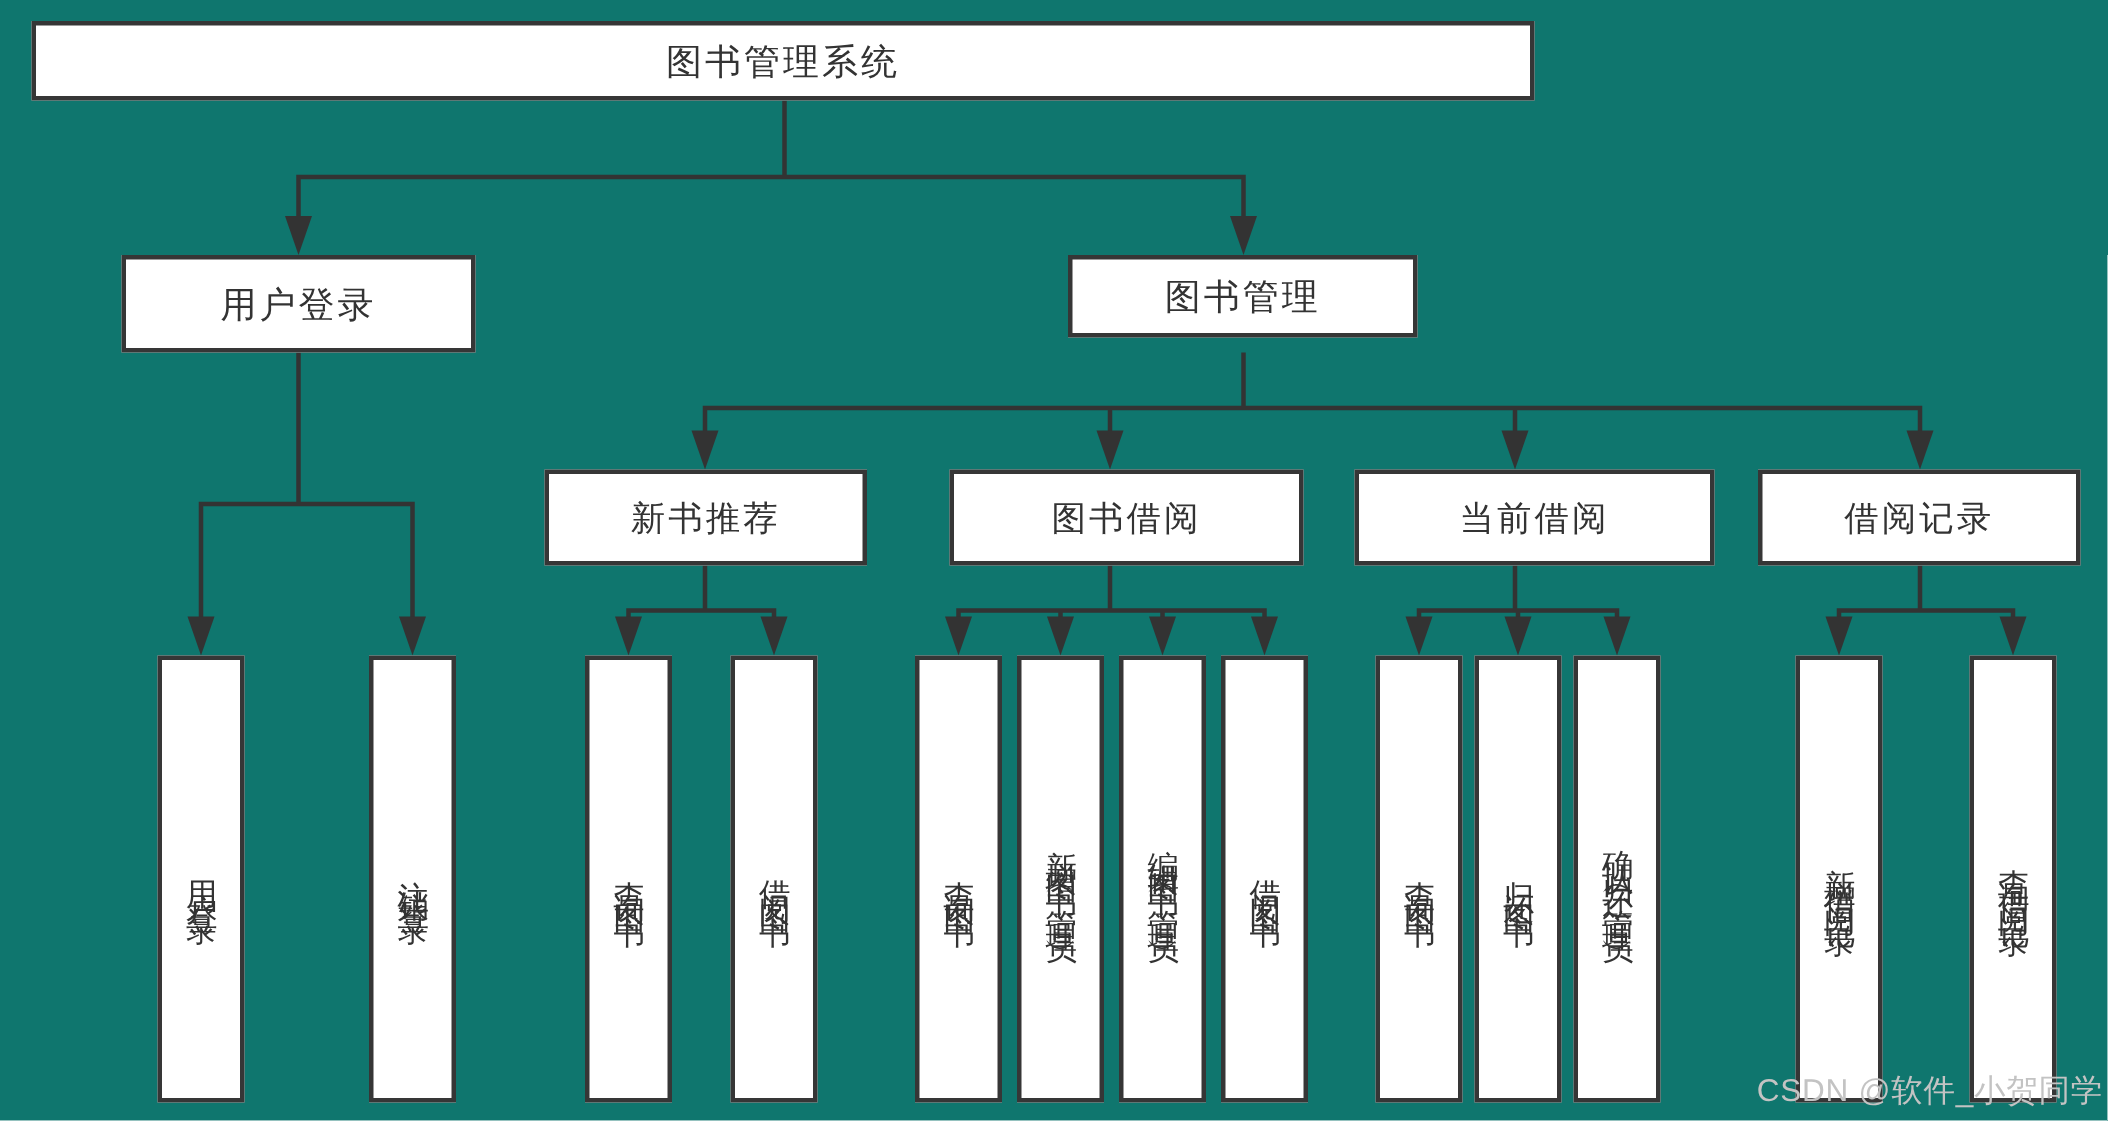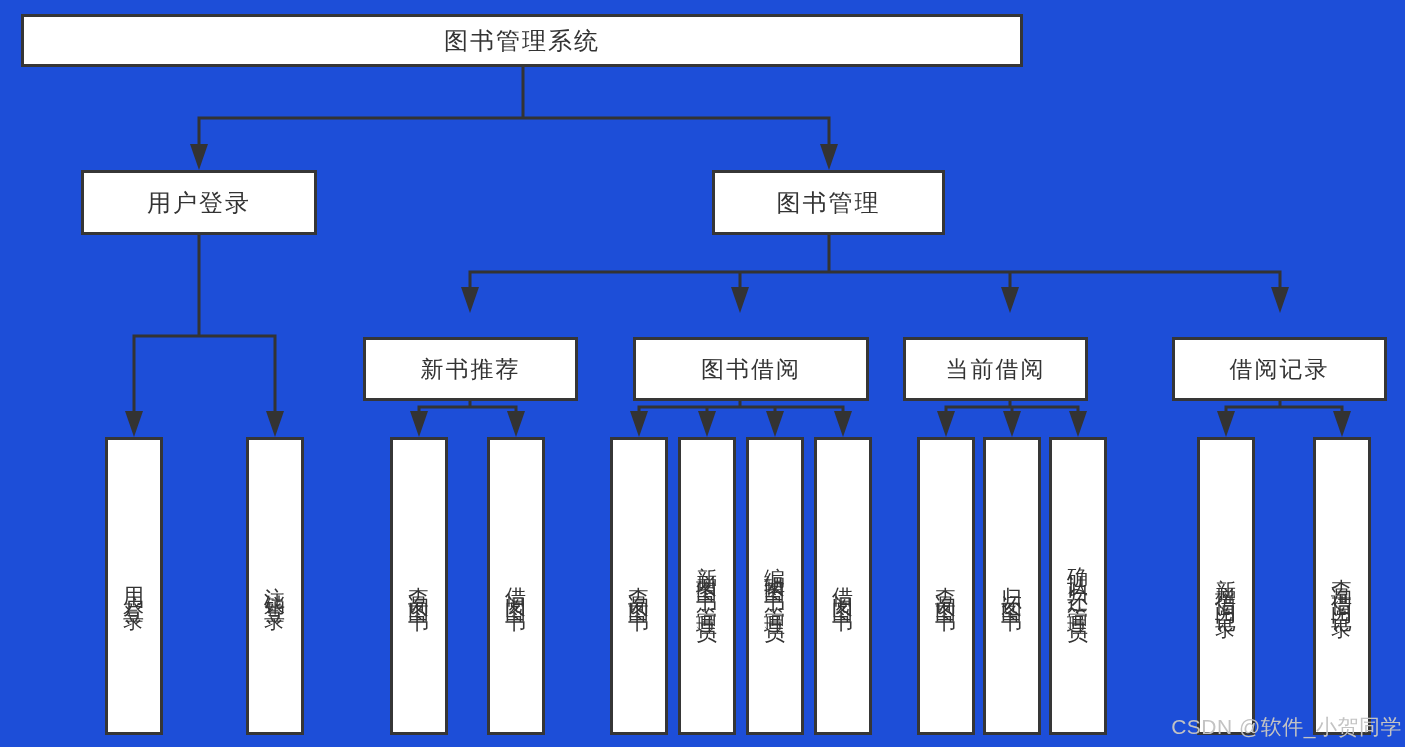--- a/index.html
+++ b/index.html
@@ -5,42 +5,42 @@
   * { margin: 0; padding: 0; box-sizing: border-box; }
   html, body { background: #ffffff; }
   body {
     font-family: "Liberation Sans", "DejaVu Sans", sans-serif;
     color: #333333;
   }
   .canvas {
     position: relative;
     width: 1405px;
     height: 747px;
-    background: #1d4ed8;
+    background: #0f766e;
     overflow: hidden;
   }
   .connectors {
     position: absolute;
     left: 0; top: 0;
     width: 1405px;
     height: 747px;
   }
   .node {
     position: absolute;
     background: #ffffff;
     border: 3px solid #363636;
     display: flex;
     align-items: center;
     justify-content: center;
     color: #333333;
   }
   .node.h { letter-spacing: 2px; }
   .root  { font-size: 24px; }
   .lvl2  { font-size: 24px; }
-  .lvl3  { font-size: 23px; margin-top: 24px; }
+  .lvl3  { font-size: 23px; }
   .leaf {
     writing-mode: vertical-rl;
     text-orientation: mixed;
     font-size: 21px;
     letter-spacing: 8px;
     line-height: 1;
   }
   .watermark {
     position: absolute;
     right: 3px;
@@ -86,25 +86,25 @@
       <polygon points="1003,411 1021,411 1012,437"></polygon>
       <polygon points="1069,411 1087,411 1078,437"></polygon>
       <polygon points="1217,411 1235,411 1226,437"></polygon>
       <polygon points="1333,411 1351,411 1342,437"></polygon>
     </g>
   </svg>
 
   <div class="node h root" style="left:21px; top:14px; width:1002px; height:53px;">图书管理系统</div>
 
   <div class="node h lvl2" style="left:81px; top:170px; width:236px; height:65px;">用户登录</div>
-  <div class="node h lvl2" style="left:712px; top:170px; width:233px; height:65px;">图书管理</div>
+  <div class="node h lvl2" style="left:712px; top:170px; width:233px; height:55px;">图书管理</div>
 
   <div class="node h lvl3" style="left:363px; top:313px; width:215px; height:64px;">新书推荐</div>
   <div class="node h lvl3" style="left:633px; top:313px; width:236px; height:64px;">图书借阅</div>
-  <div class="node h lvl3" style="left:903px; top:313px; width:185px; height:64px;">当前借阅</div>
+  <div class="node h lvl3" style="left:903px; top:313px; width:240px; height:64px;">当前借阅</div>
   <div class="node h lvl3" style="left:1172px; top:313px; width:215px; height:64px;">借阅记录</div>
 
   <div class="node leaf" style="left:105px; top:437px; width:58px; height:298px;">用户登录</div>
   <div class="node leaf" style="left:246px; top:437px; width:58px; height:298px;">注销登录</div>
   <div class="node leaf" style="left:390px; top:437px; width:58px; height:298px;">查询图书</div>
   <div class="node leaf" style="left:487px; top:437px; width:58px; height:298px;">借阅图书</div>
   <div class="node leaf" style="left:610px; top:437px; width:58px; height:298px;">查询图书</div>
   <div class="node leaf" style="left:678px; top:437px; width:58px; height:298px;">新增图书（管理员）</div>
   <div class="node leaf" style="left:746px; top:437px; width:58px; height:298px;">编辑图书（管理员）</div>
   <div class="node leaf" style="left:814px; top:437px; width:58px; height:298px;">借阅图书</div>

